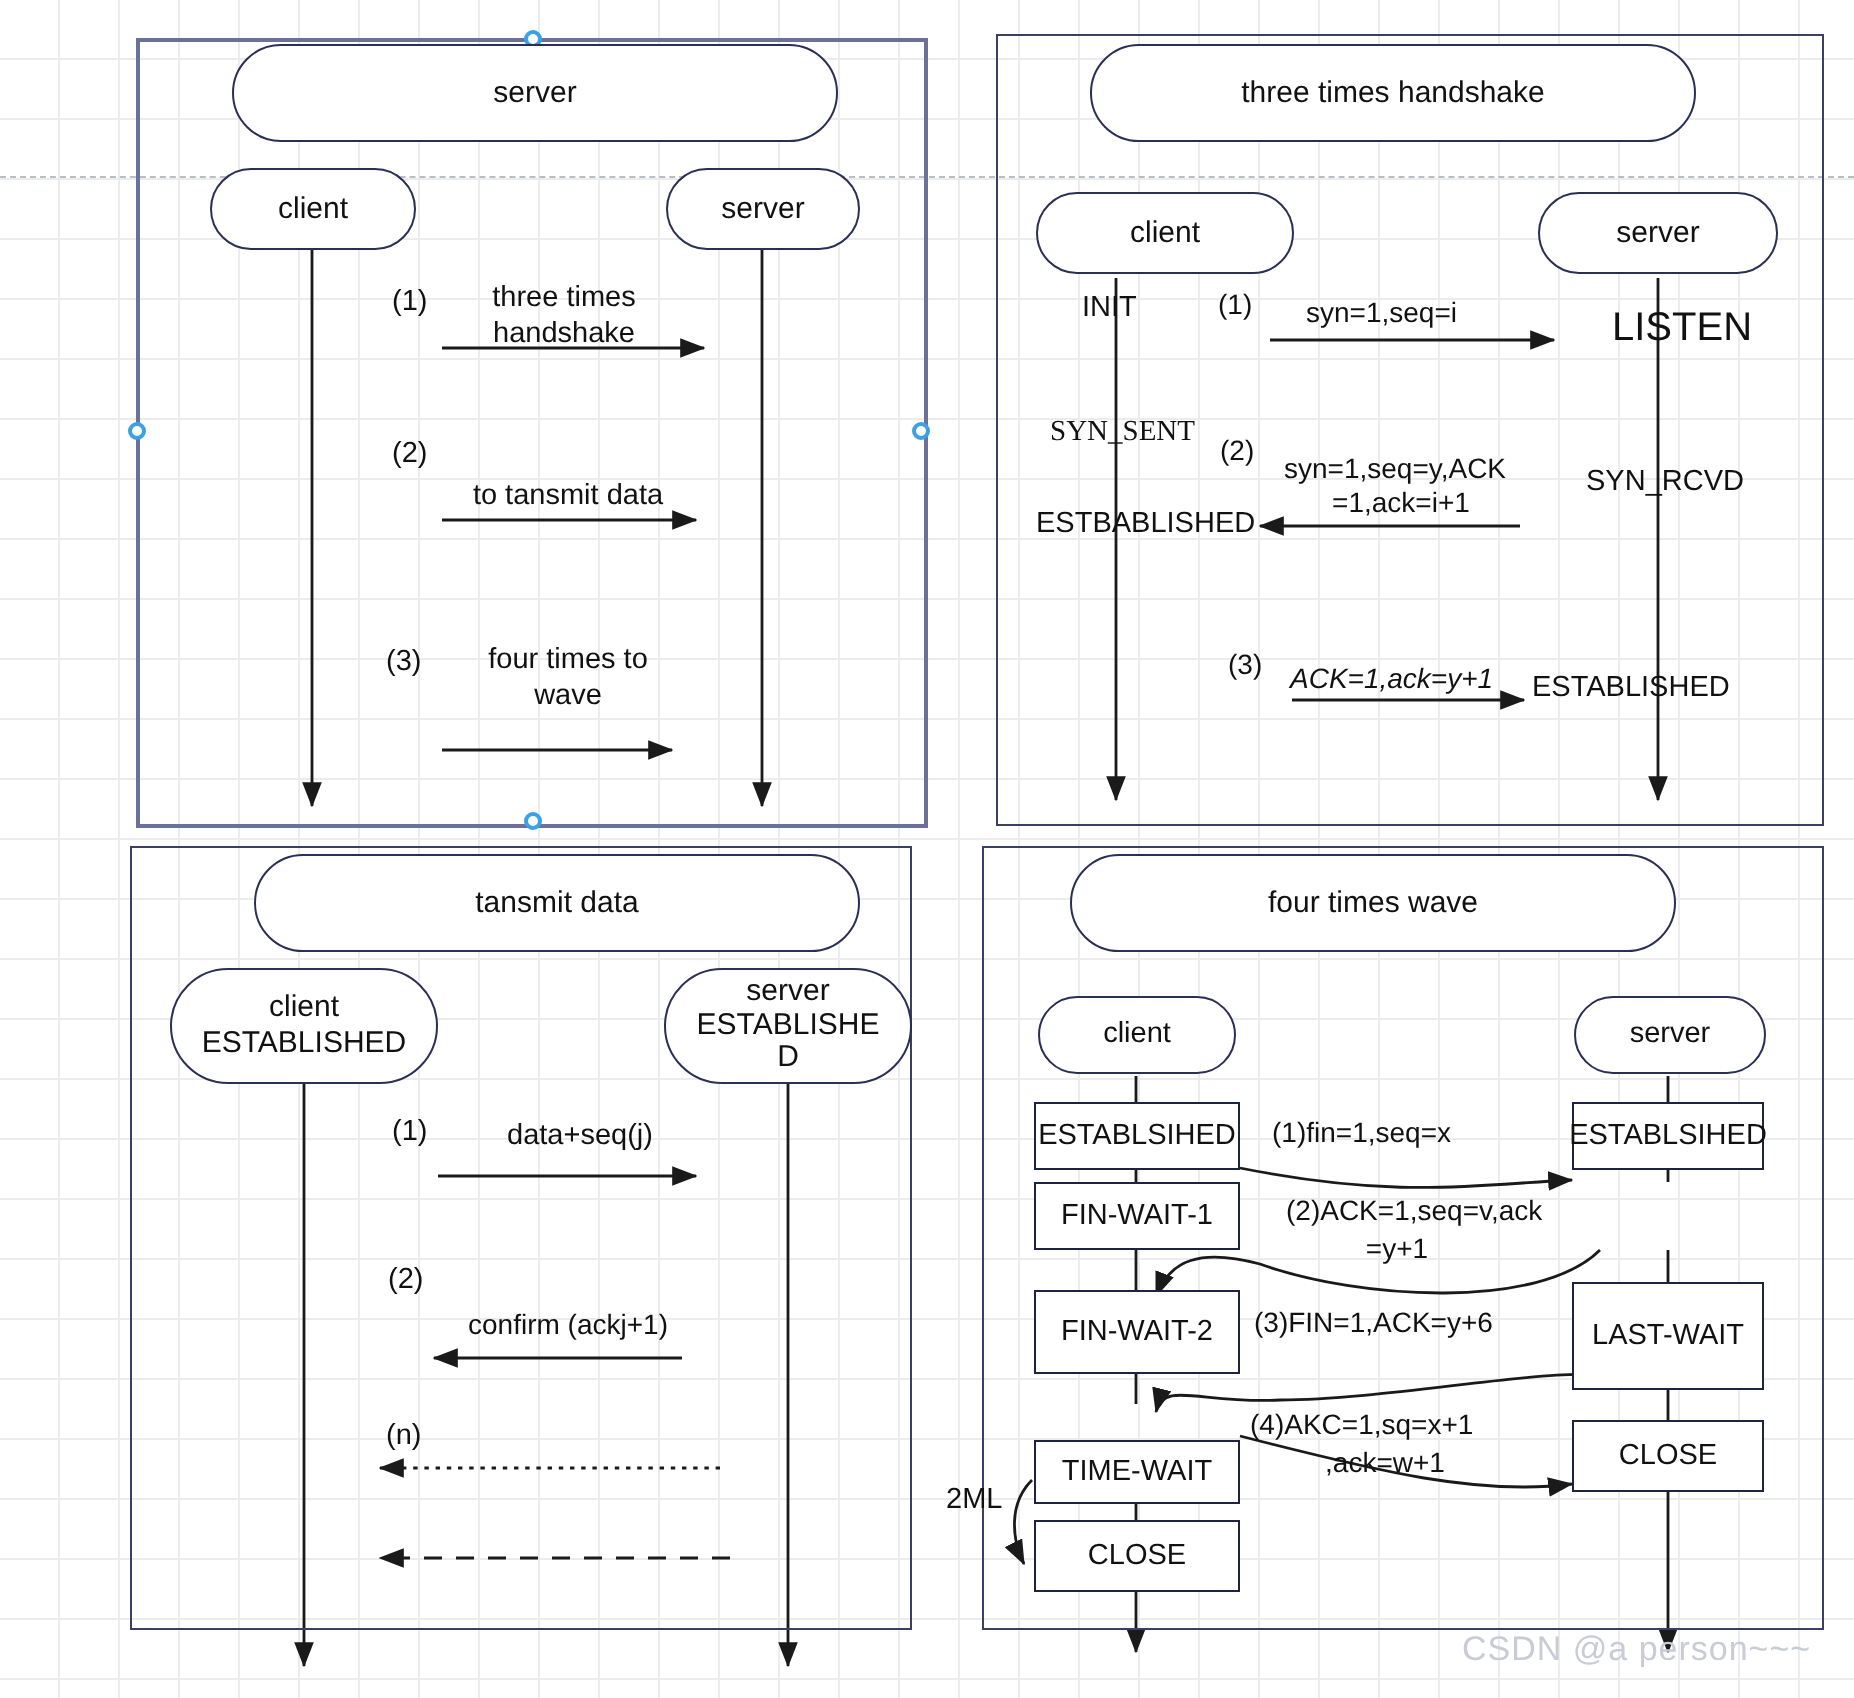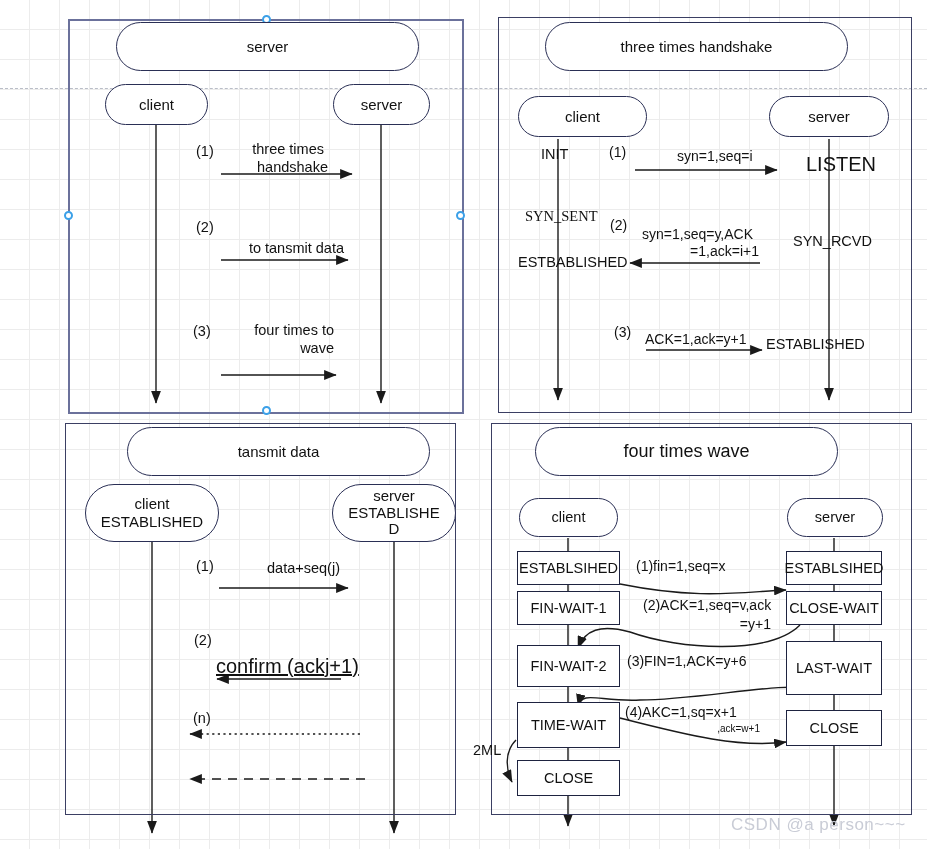--- a/index.html
+++ b/index.html
@@ -55,21 +55,21 @@
     text-align:center;
     box-sizing:border-box;
     font-size:14.5px;color:#111;
   }
   .lbl{
     position:absolute;
     color:#111;
     white-space:pre;
     line-height:1.2;
   }
-  .lbl.c{text-align:right;}
+  .lbl.c{text-align:center;}
   .watermark{
     position:absolute;
     color:#c9ccd6;
     font-size:17px;
     letter-spacing:.5px;
     white-space:pre;
   }
   .dashed-guide{
     position:absolute;left:0;width:927px;height:0;
     border-top:1px dashed #b9bdc7;
@@ -179,28 +179,28 @@
 
   <div class="lbl" style="left:541px;top:146px;font-size:14.5px;">INIT</div>
   <div class="lbl" style="left:525px;top:208px;font-size:14.5px;font-family:Liberation Serif, serif;">SYN_SENT</div>
   <div class="lbl" style="left:518px;top:254px;font-size:14.5px;">ESTBABLISHED</div>
 
   <div class="lbl" style="left:795px;top:152px;font-size:20px;margin-left:11px;">LISTEN</div>
   <div class="lbl" style="left:793px;top:233px;font-size:14.5px;">SYN_RCVD</div>
   <div class="lbl" style="left:766px;top:336px;font-size:14.5px;">ESTABLISHED</div>
 
   <div class="lbl" style="left:609px;top:144px;font-size:14px;">(1)</div>
-  <div class="lbl" style="left:653px;top:148px;font-size:14px;margin-left:24px;">syn=1,seq=i</div>
+  <div class="lbl" style="left:653px;top:148px;font-size:14px;">syn=1,seq=i</div>
 
   <div class="lbl" style="left:610px;top:217px;font-size:14px;">(2)</div>
   <div class="lbl" style="left:642px;top:226px;font-size:14px;">syn=1,seq=y,ACK</div>
   <div class="lbl c" style="left:642px;top:243px;width:117px;font-size:14px;">=1,ack=i+1</div>
 
   <div class="lbl" style="left:614px;top:324px;font-size:14px;">(3)</div>
-  <div class="lbl" style="left:645px;top:331px;font-size:14px;">ACK=1,ack=y+1</div>
+  <div class="lbl" style="left:645px;top:331px;font-size:14px;font-style:italic;">ACK=1,ack=y+1</div>
 
   <div class="panel" style="left:65px;top:423px;width:391px;height:392px;"></div>
 
   <div class="lozenge" style="left:127px;top:427px;width:303px;height:49px;font-size:15px;">
     <span>tansmit data</span>
   </div>
 
   <div class="lozenge" style="left:85px;top:484px;width:134px;height:58px;font-size:15px;flex-direction:column;">
     <span>client</span>
     <span>ESTABLISHED</span>
@@ -208,72 +208,69 @@
   <div class="lozenge" style="left:332px;top:484px;width:124px;height:58px;font-size:15px;flex-direction:column;line-height:1.12;">
     <span>server</span>
     <span>ESTABLISHE</span>
     <span>D</span>
   </div>
 
   <div class="lbl" style="left:196px;top:558px;font-size:14.5px;">(1)</div>
   <div class="lbl c" style="left:240px;top:560px;width:100px;font-size:14.5px;">data+seq(j)</div>
 
   <div class="lbl" style="left:194px;top:632px;font-size:14.5px;">(2)</div>
-  <div class="lbl c" style="left:216px;top:654px;width:136px;font-size:20px;text-decoration:underline;">confirm (ackj+1)</div>
+  <div class="lbl c" style="left:216px;top:654px;width:136px;font-size:14px;">confirm (ackj+1)</div>
 
   <div class="lbl" style="left:193px;top:710px;font-size:14.5px;">(n)</div>
 
   <div class="panel" style="left:491px;top:423px;width:421px;height:392px;"></div>
 
-  <div class="lozenge" style="left:535px;top:427px;width:303px;height:49px;font-size:18px;">
+  <div class="lozenge" style="left:535px;top:427px;width:303px;height:49px;font-size:15px;">
     <span>four times wave</span>
   </div>
   <div class="lozenge" style="left:519px;top:498px;width:99px;height:39px;font-size:14.5px;">
     <span>client</span>
   </div>
   <div class="lozenge" style="left:787px;top:498px;width:96px;height:39px;font-size:14.5px;">
     <span>server</span>
   </div>
 
   <div class="statebox" style="left:517px;top:551px;width:103px;height:34px;">
     <span>ESTABLSIHED</span>
   </div>
   <div class="statebox" style="left:517px;top:591px;width:103px;height:34px;">
     <span>FIN-WAIT-1</span>
   </div>
   <div class="statebox" style="left:517px;top:645px;width:103px;height:42px;">
     <span>FIN-WAIT-2</span>
   </div>
-  <div class="statebox" style="left:517px;top:702px;width:103px;height:46px;">
+  <div class="statebox" style="left:517px;top:720px;width:103px;height:32px;">
     <span>TIME-WAIT</span>
   </div>
   <div class="statebox" style="left:517px;top:760px;width:103px;height:36px;">
     <span>CLOSE</span>
   </div>
 
   <div class="statebox" style="left:786px;top:551px;width:96px;height:34px;">
     <span>ESTABLSIHED</span>
   </div>
-  <div class="statebox" style="left:786px;top:591px;width:96px;height:34px;">
-    <span>CLOSE-WAIT</span>
-  </div>
   <div class="statebox" style="left:786px;top:641px;width:96px;height:54px;">
     <span>LAST-WAIT</span>
   </div>
   <div class="statebox" style="left:786px;top:710px;width:96px;height:36px;">
     <span>CLOSE</span>
   </div>
 
   <div class="lbl" style="left:636px;top:558px;font-size:14px;">(1)fin=1,seq=x</div>
 
   <div class="lbl" style="left:626px;top:597px;font-size:14px;margin-left:17px;">(2)ACK=1,seq=v,ack</div>
   <div class="lbl c" style="left:626px;top:616px;width:145px;font-size:14px;">=y+1</div>
 
   <div class="lbl" style="left:627px;top:653px;font-size:14px;">(3)FIN=1,ACK=y+6</div>
 
   <div class="lbl" style="left:625px;top:704px;font-size:14px;">(4)AKC=1,sq=x+1</div>
-  <div class="lbl c" style="left:625px;top:723px;width:135px;font-size:10px;">,ack=w+1</div>
+  <div class="lbl c" style="left:625px;top:723px;width:135px;font-size:14px;">,ack=w+1</div>
 
   <div class="lbl" style="left:473px;top:742px;font-size:14.5px;">2ML</div>
 
   <div class="watermark" style="left:731px;top:815px;">CSDN @a person~~~</div>
 
 </div>
 
 </body></html>

